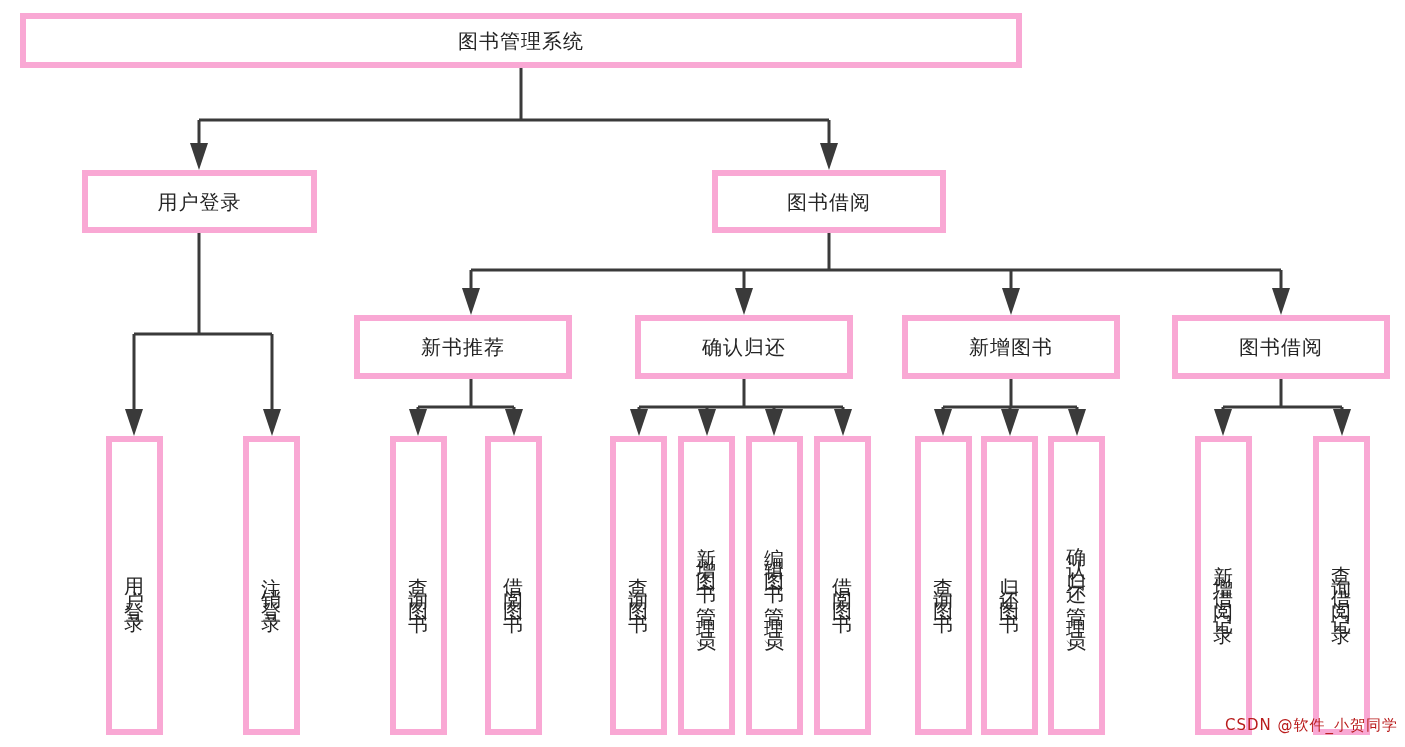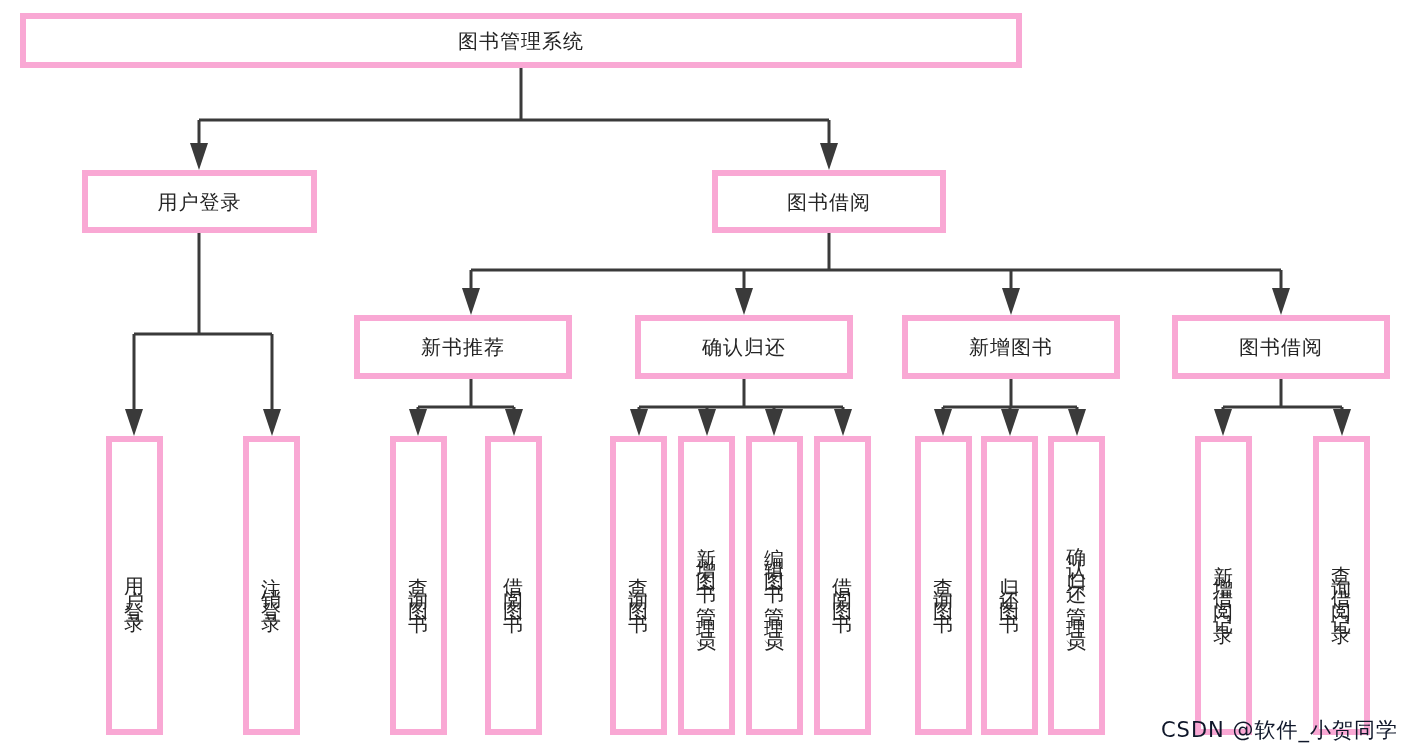--- a/index.html
+++ b/index.html
@@ -28,22 +28,22 @@
   .box.v .lbl{
     writing-mode:vertical-rl;
     text-orientation:mixed;
     letter-spacing:12px;
     white-space:nowrap;
   }
   .watermark{
     position:absolute;
     right:7px;top:716px;
     z-index:3;
-    font-size:21px;
-    color:#0f172a;
+    font-size:15px;
+    color:#b91c1c;
     letter-spacing:1px;
     white-space:nowrap;
   }
 </style>
 </head>
 <body>
 
 <div id="canvas">
 
   <svg class="connectors" width="1405" height="747" viewBox="0 0 1405 747">

